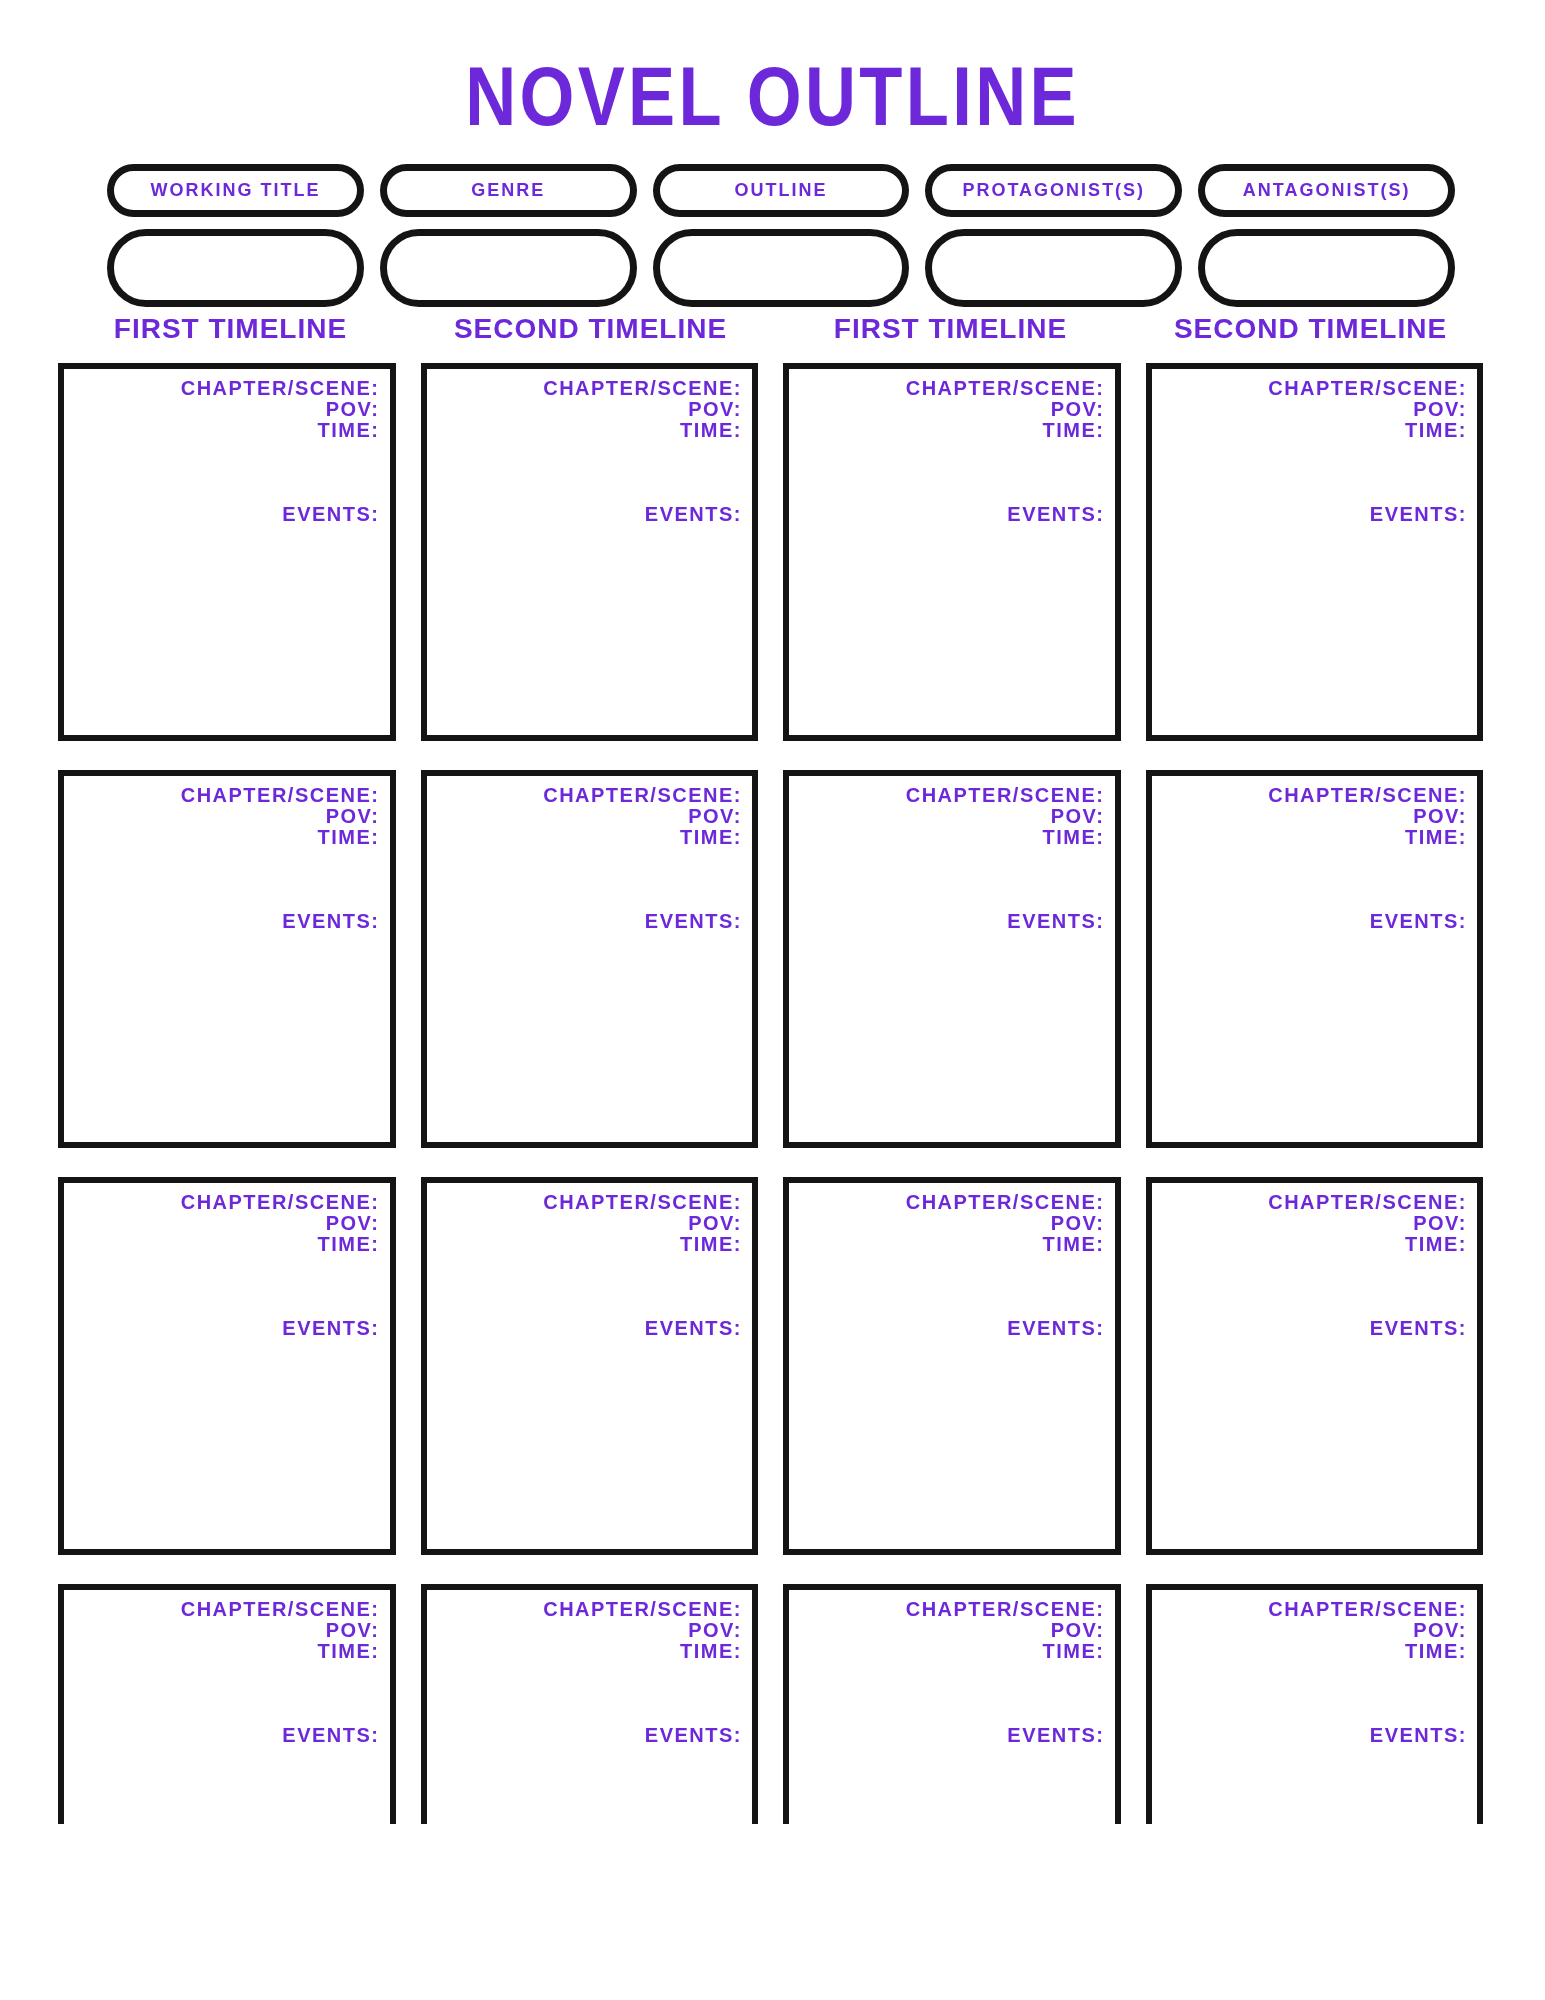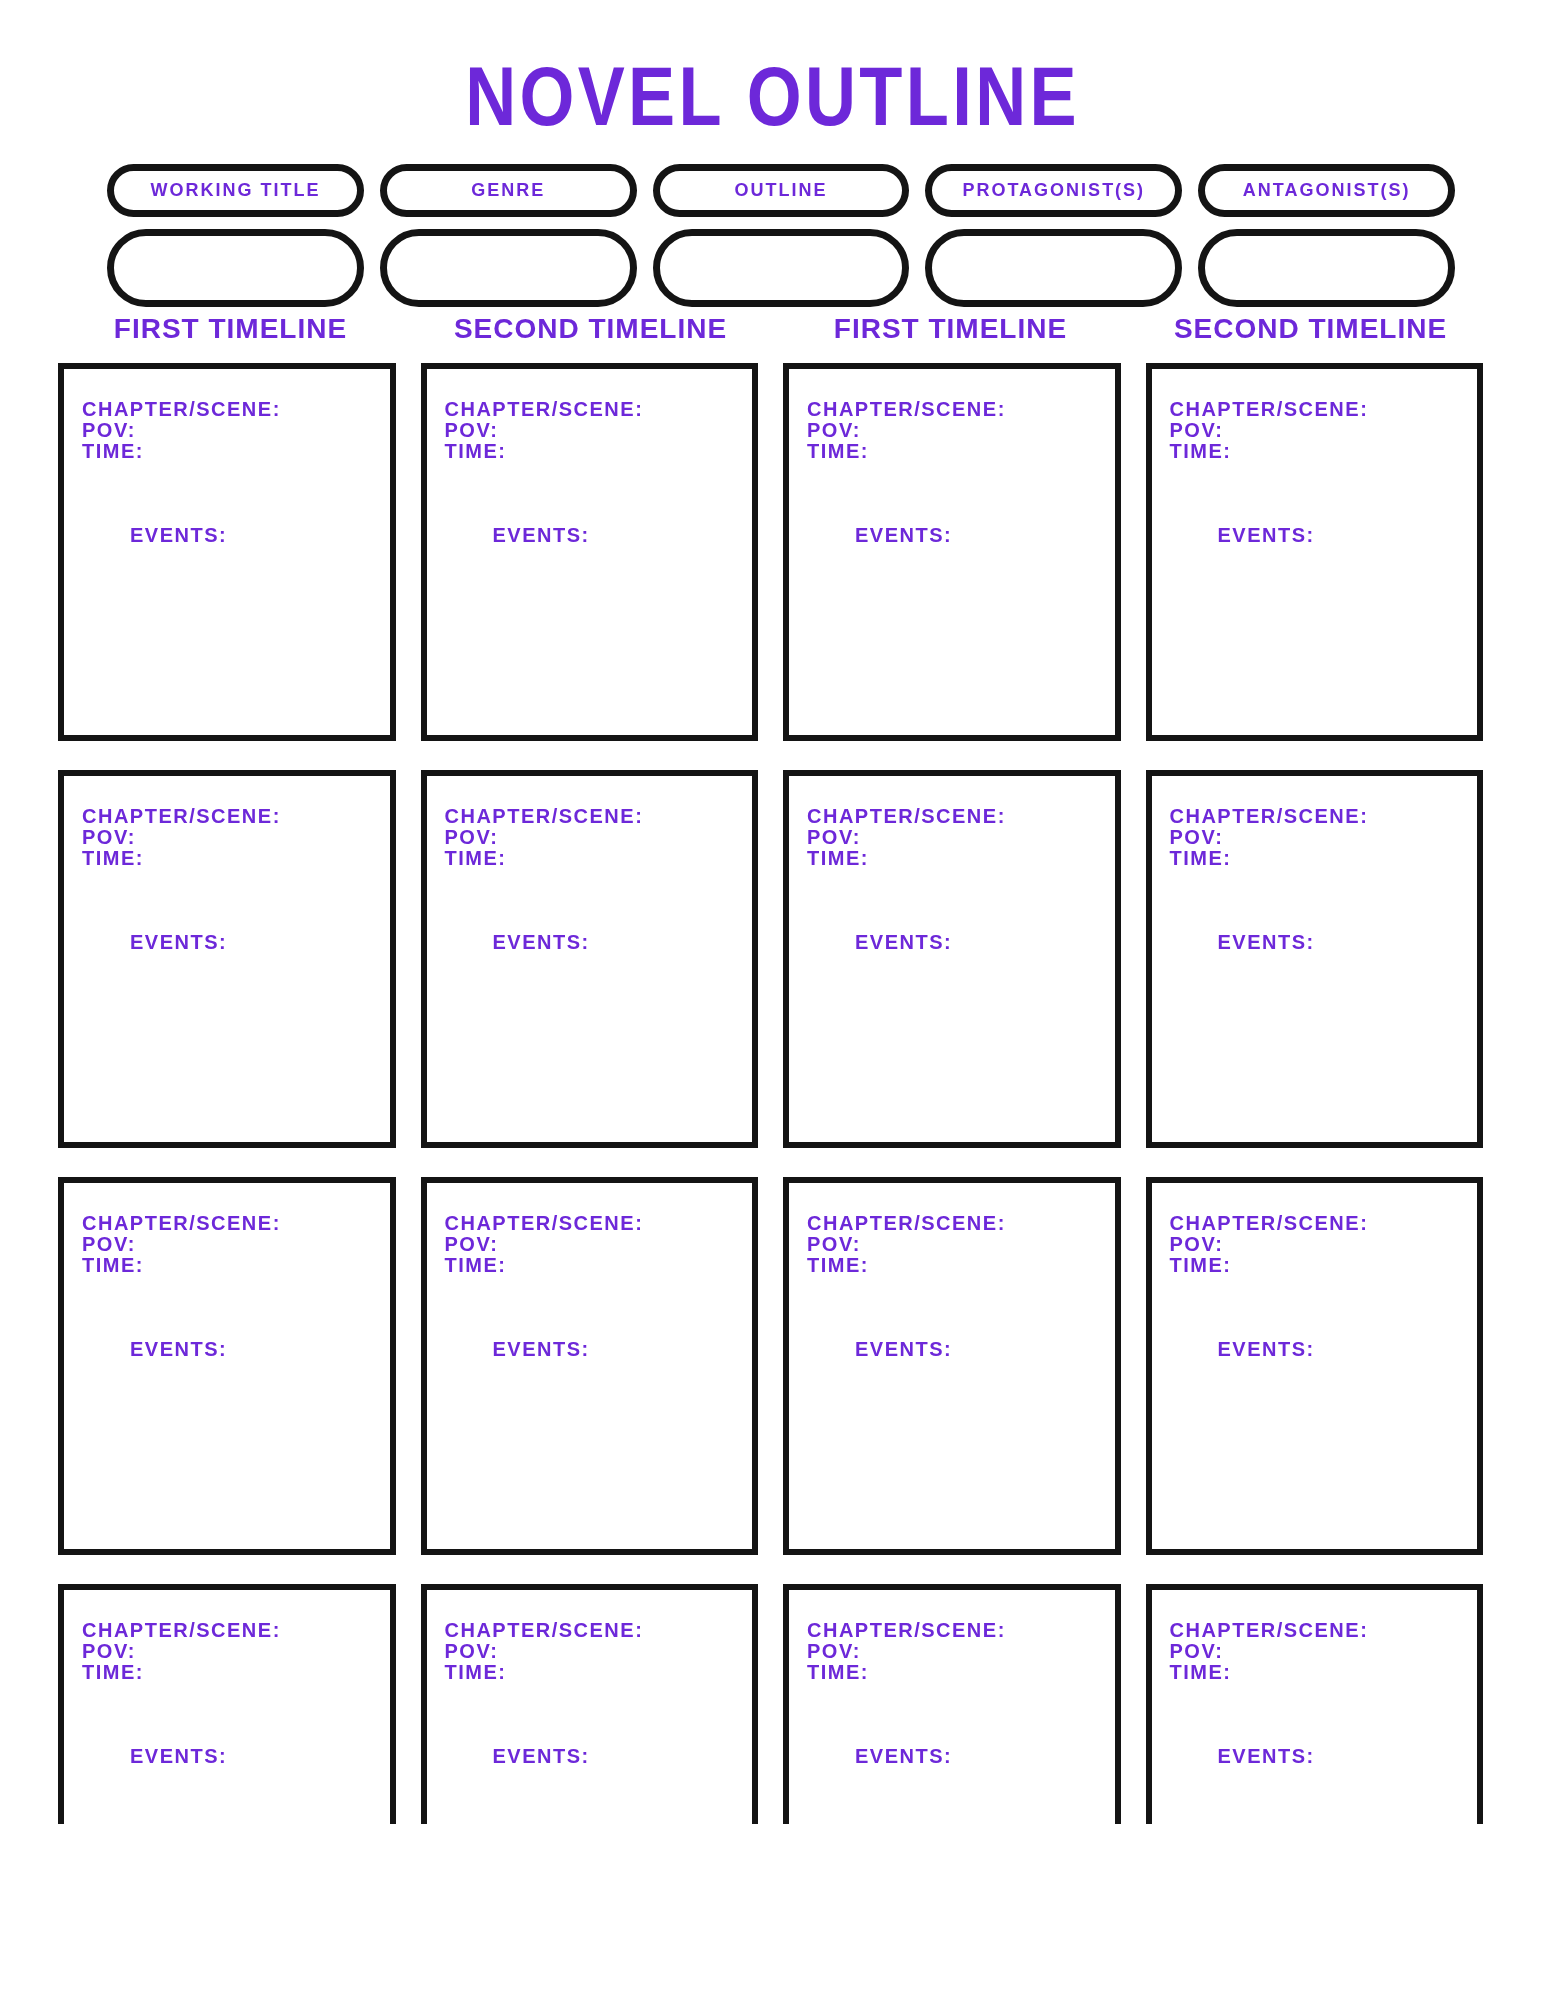--- a/index.html
+++ b/index.html
@@ -85,21 +85,22 @@
     left: 58px;
     width: 1425px;
     display: grid;
     grid-template-columns: repeat(4, 1fr);
     grid-template-rows: repeat(4, 378px);
     gap: 29px 25px;
   }
   .scene-card {
     border: 6px solid #141414;
     background: #ffffff;
-    padding: 30px 10px 0 18px;
+    padding: 9px 10px 0 18px;
+    text-align: right;
   }
   .card-label {
     font-size: 20px;
     font-weight: 700;
     letter-spacing: 1.5px;
     line-height: 21px;
     white-space: nowrap;
   }
   .card-label.pov,
   .card-label.time { }

